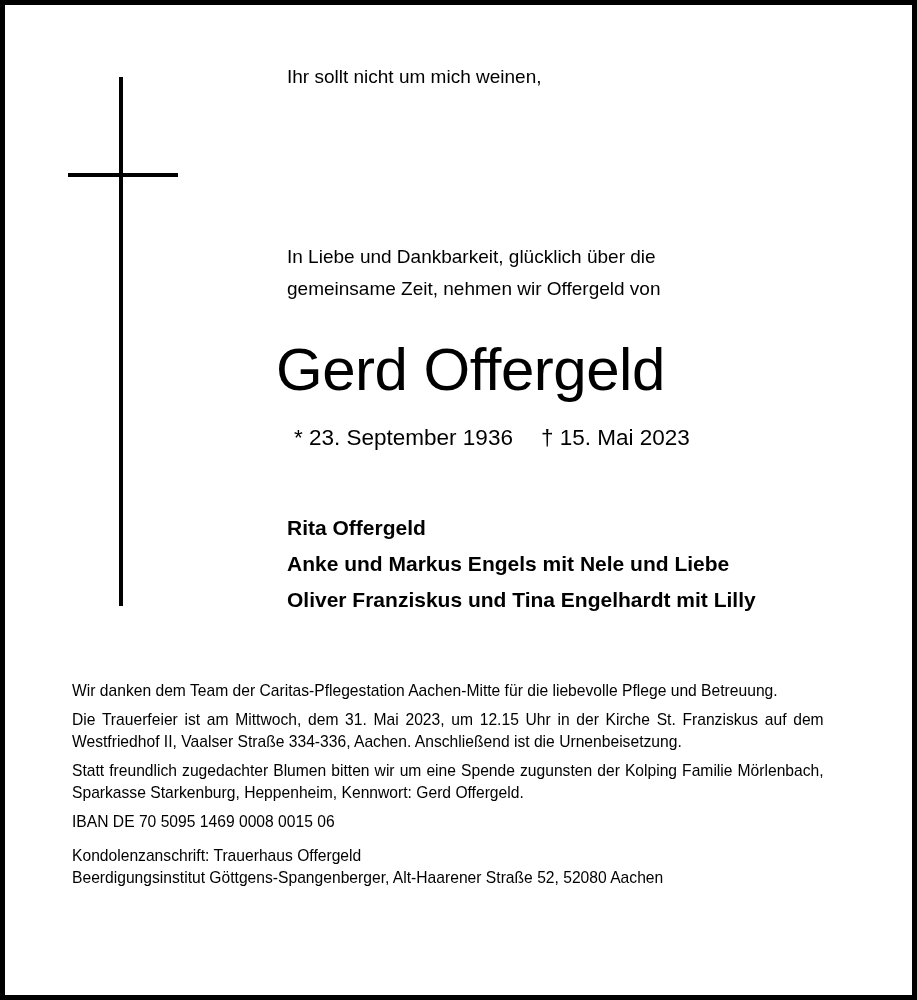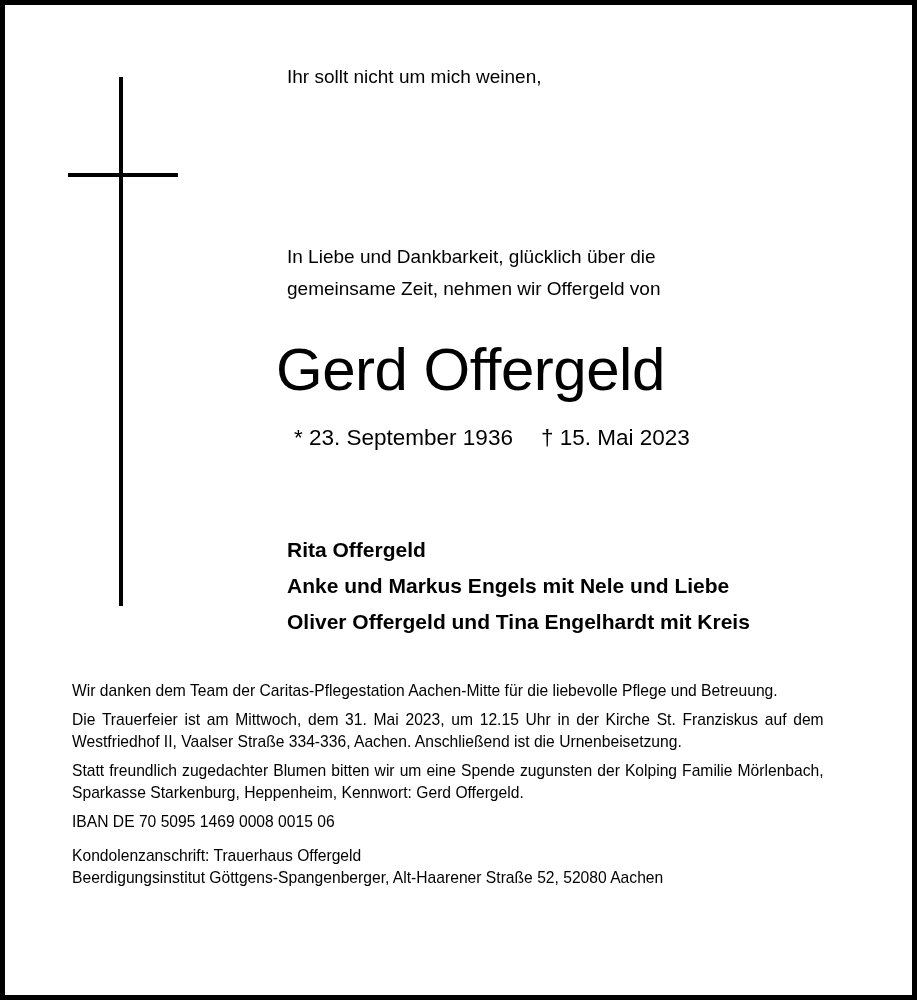--- a/index.html
+++ b/index.html
@@ -5,21 +5,21 @@
   html, body { margin:0; padding:0; }
   body { width:917px; height:1000px; background:#fff; position:relative; overflow:hidden; font-family:"Liberation Sans", sans-serif; color:#000; }
   .frame { position:absolute; left:0; top:0; width:907px; height:990px; border:5px solid #000; background:#fff; }
   .cross-v { position:absolute; left:119px; top:77px; width:4px; height:529px; background:#000; }
   .cross-h { position:absolute; left:68px; top:173px; width:110px; height:4px; background:#000; }
   .poem { position:absolute; left:287px; top:64px; font-size:19px; line-height:26.5px; }
   .intro { position:absolute; left:287px; top:241px; font-size:19px; line-height:32px; }
   .name { position:absolute; left:276px; top:335px; font-size:60px; line-height:70px; letter-spacing:-0.5px; }
   .dates { position:absolute; left:287px; top:424px; font-size:22.5px; line-height:28px; white-space:pre;margin-left:7px; }
   .dates span.gap { display:inline-block; width:28px; }
-  .family { position:absolute; left:287px; top:510px; font-size:21px; font-weight:bold; line-height:36px;margin-top:22px; }
+  .family { position:absolute; left:287px; top:510px; font-size:21px; font-weight:bold; line-height:36px; }
   .info { position:absolute; left:72px; top:680px; width:752px; font-size:17px; line-height:22px; transform:scaleX(0.92); transform-origin:left top; width:817px; }
   .info p { margin:0 0 7px 0; text-align:justify; }
   .info p.last-left { text-align:left; }
 </style>
 </head>
 <body>
 
 <div class="frame"></div>
 
 <div class="cross-v"></div>
@@ -34,21 +34,21 @@
   <div>gemeinsame Zeit, nehmen wir Offergeld von</div>
 </div>
 
 <div class="name">Gerd Offergeld</div>
 
 <div class="dates"><span>* 23. September 1936</span><span class="gap"></span><span>† 15. Mai 2023</span></div>
 
 <div class="family">
   <div>Rita Offergeld</div>
   <div>Anke und Markus Engels mit Nele und Liebe</div>
-  <div>Oliver Offergeld und Tina Engelhardt mit Kreis</div>
+  <div>Oliver Franziskus und Tina Engelhardt mit Lilly</div>
 </div>
 
 <div class="info">
   <p>Wir danken dem Team der Caritas-Pflegestation Aachen-Mitte für die liebevolle Pflege und Betreuung.</p>
   <p>Die Trauerfeier ist am Mittwoch, dem 31. Mai 2023, um 12.15 Uhr in der Kirche St. Franziskus auf dem Westfriedhof II, Vaalser Straße 334-336, Aachen. Anschließend ist die Urnenbeisetzung.</p>
   <p>Statt freundlich zugedachter Blumen bitten wir um eine Spende zugunsten der Kolping Familie Mörlenbach, Sparkasse Starkenburg, Heppenheim, Kennwort: Gerd Offergeld.</p>
   <p class="last-left" style="margin-bottom:12px;">IBAN DE 70 5095 1469 0008 0015 06</p>
   <div>Kondolenzanschrift: Trauerhaus Offergeld</div>
   <div>Beerdigungsinstitut Göttgens-Spangenberger, Alt-Haarener Straße 52, 52080 Aachen</div>
 </div>

